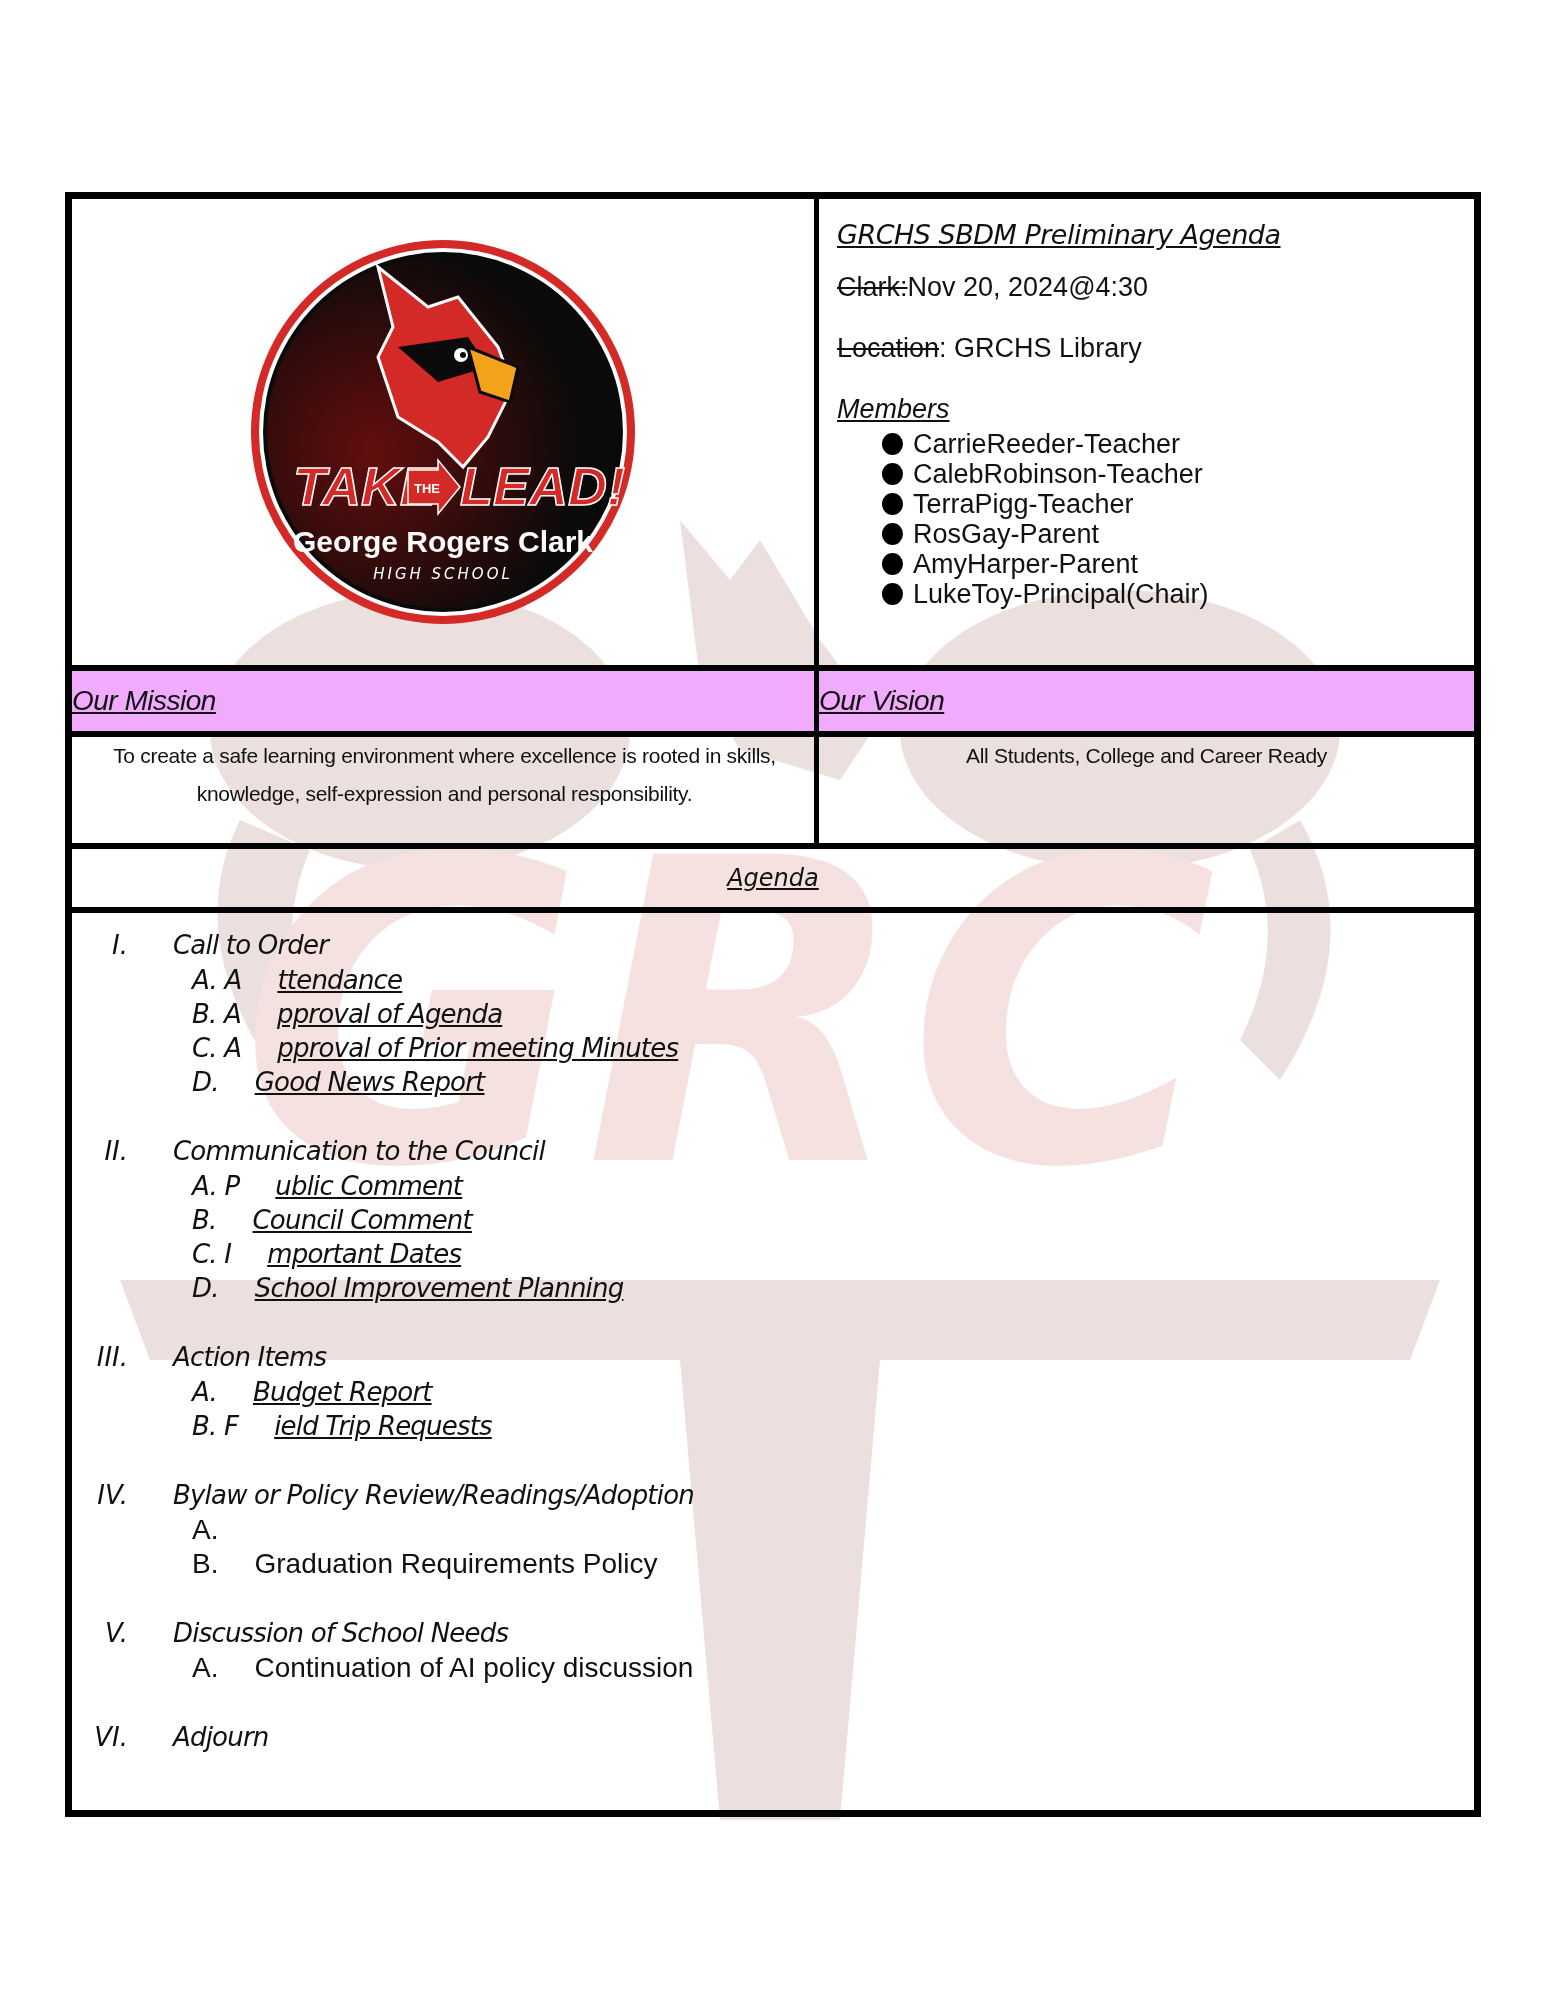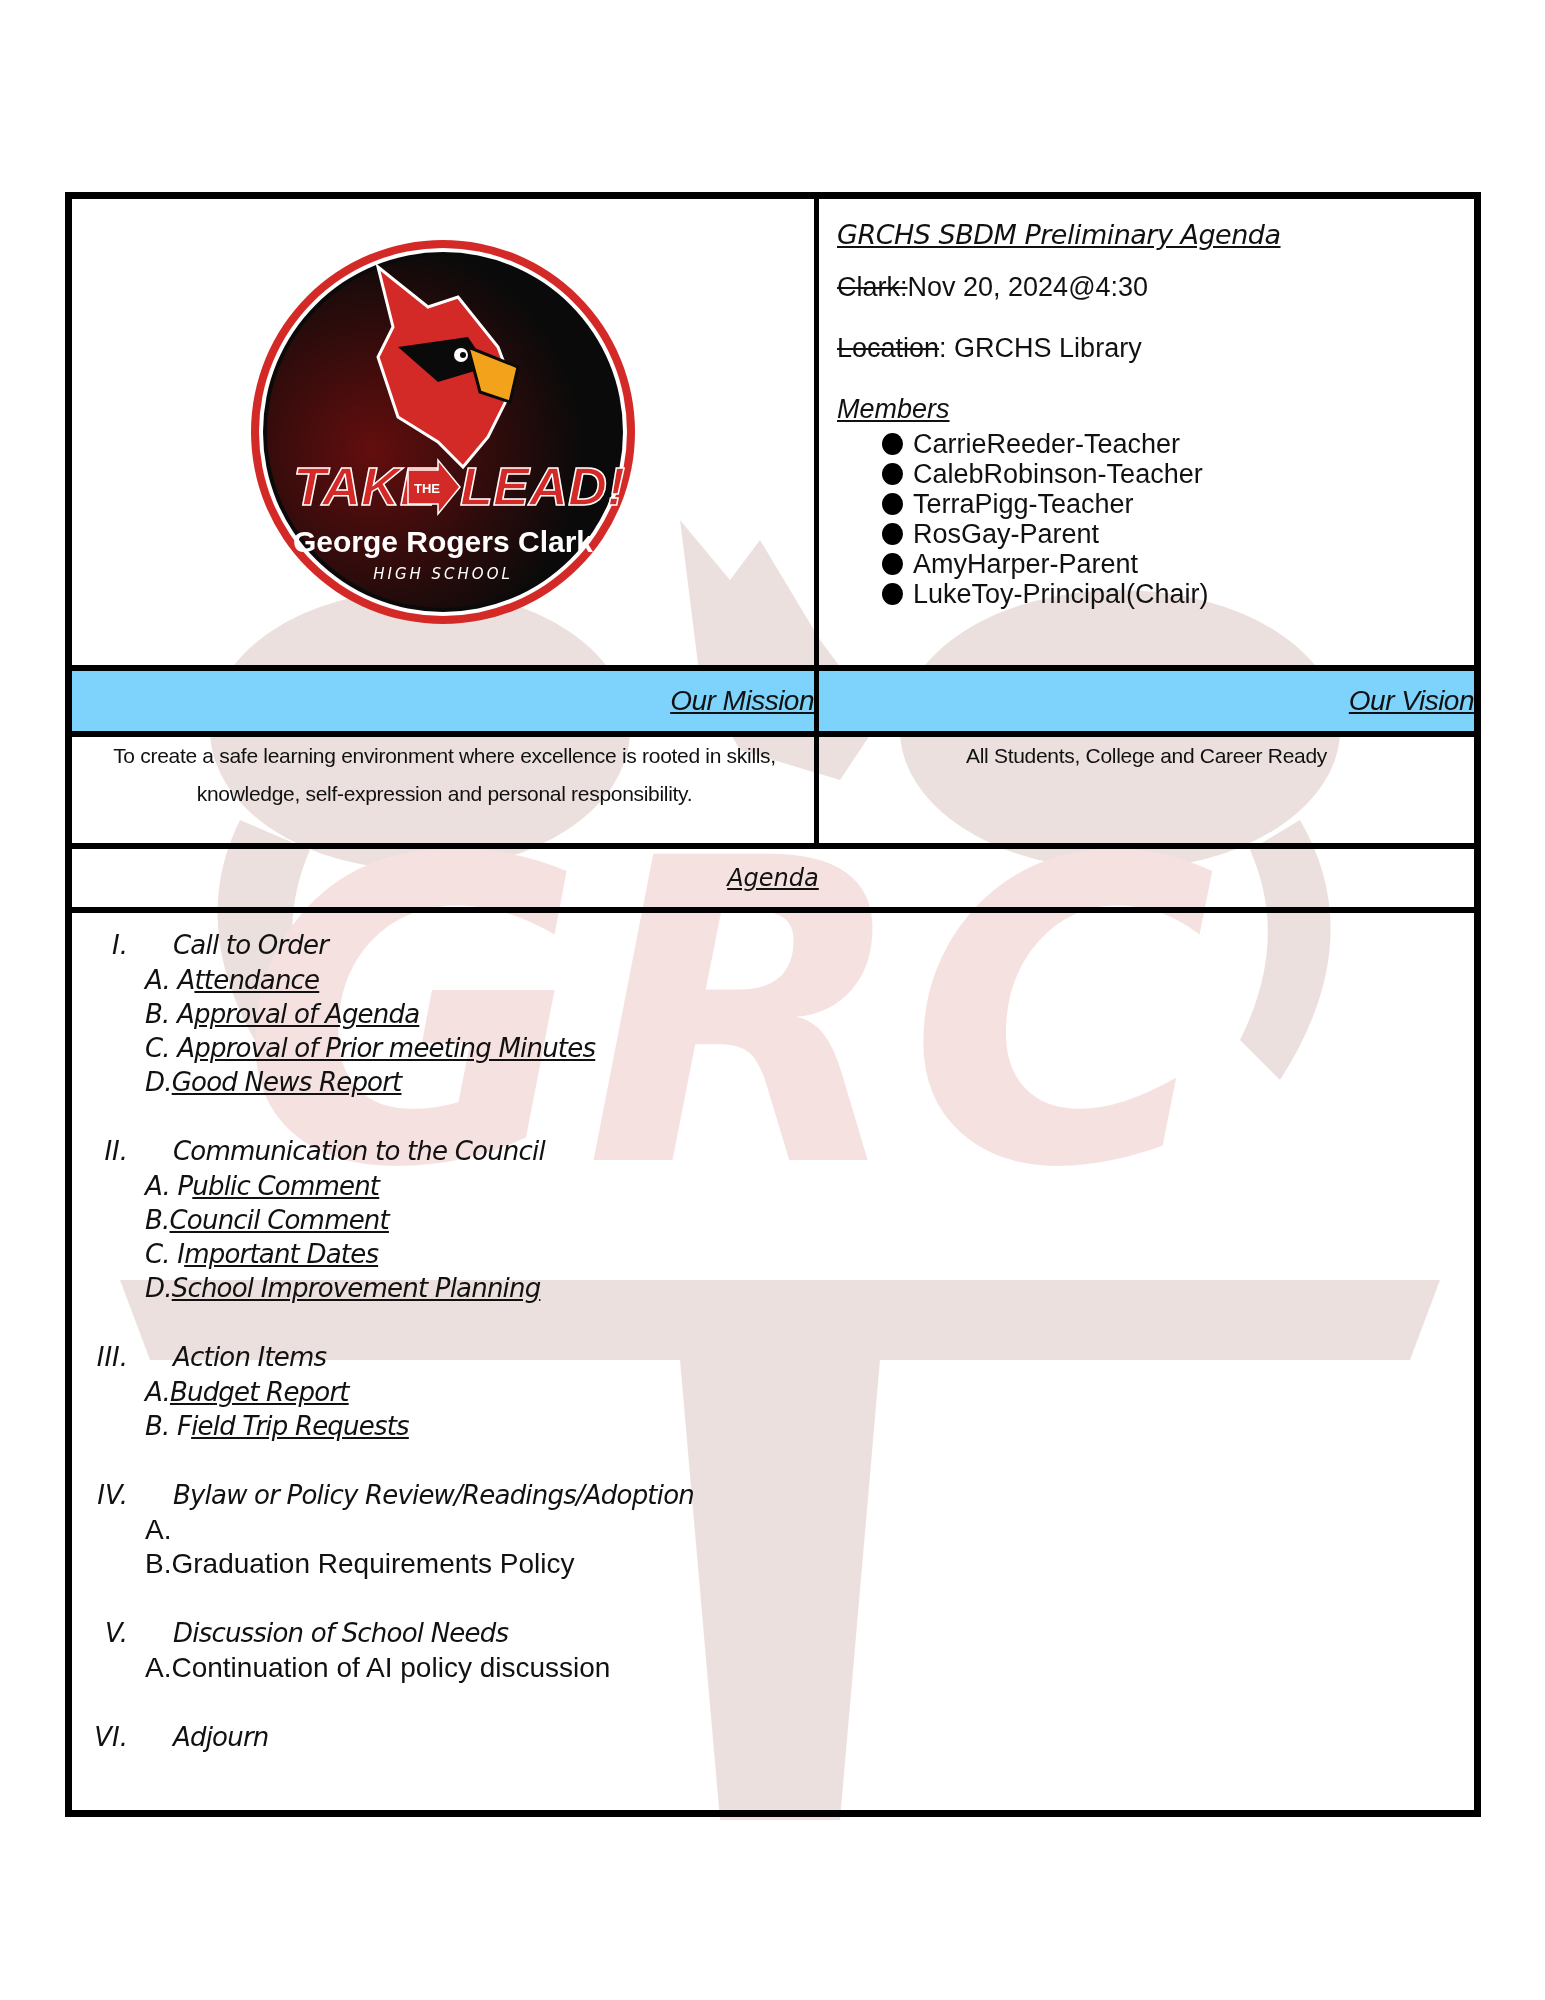--- a/index.html
+++ b/index.html
@@ -20,31 +20,31 @@
 
   .title { font-family:"DejaVu Sans", sans-serif; font-style:italic; font-size:27px; text-decoration:underline; letter-spacing:-0.5px; margin:0 0 22px 0; font-weight:300; }
   .meta { font-family:"Liberation Sans", sans-serif; font-size:27px; margin:0 0 30px 0; }
   .meta .strike { text-decoration:line-through; }
   .members-label { font-family:"Liberation Sans", sans-serif; font-style:italic; font-size:27px; text-decoration:underline; margin:0 0 4px 0; }
   .members { list-style:none; margin:0; padding:0 0 0 45px; }
   .members li { font-family:"Liberation Sans", sans-serif; font-size:27px; line-height:30px; display:flex; align-items:center; }
   .bullet { display:inline-block; width:21px; height:22px; border-radius:50%; background:#000; margin-right:10px; }
 
   
-  .mv-head { position:absolute; top:472px; height:60px; background:#7dd3fc; display:flex; align-items:center; justify-content:flex-end; font-family:"Liberation Sans", sans-serif; font-style:italic; font-size:28px; text-decoration:underline; letter-spacing:-0.5px; }
+  .mv-head { position:absolute; top:472px; height:60px; background:#f0abfc; display:flex; align-items:center; justify-content:flex-start; font-family:"Liberation Sans", sans-serif; font-style:italic; font-size:28px; text-decoration:underline; letter-spacing:-0.5px; }
   .mv-body { position:absolute; top:538px; height:106px; text-align:center; font-family:"Liberation Sans", sans-serif; font-size:21px; line-height:38px; letter-spacing:-0.3px; padding-top:0; box-sizing:border-box; }
 
   .agenda-head { position:absolute; left:0; right:0; top:650px; height:58px; display:flex; align-items:center; justify-content:center; font-family:"DejaVu Sans", sans-serif; font-style:italic; font-size:24px; text-decoration:underline; font-weight:300; }
 
   .agenda-body { position:absolute; left:0; right:0; top:714px; padding:14px 0 0 0; }
   .section { position:relative; margin-bottom:34px; }
   .sec-head { position:relative; height:36px; display:flex; align-items:center; }
   .roman { position:absolute; width:56px; text-align:right; left:0; font-family:"DejaVu Sans", sans-serif; font-style:italic; font-size:26px; font-weight:300; }
   .sec-title { position:absolute; left:101px; font-family:"DejaVu Sans", sans-serif; font-style:italic; font-size:26px; font-weight:300; letter-spacing:-0.8px; }
-  .sub { position:relative; height:34px; padding-left:73px; display:flex; align-items:center; font-family:"DejaVu Sans", sans-serif; font-style:italic; font-size:26px; font-weight:300; letter-spacing:-0.8px; }
+  .sub { position:relative; height:34px; padding-left:120px; display:flex; align-items:center; font-family:"DejaVu Sans", sans-serif; font-style:italic; font-size:26px; font-weight:300; letter-spacing:-0.8px;gap:36px; }
   .sub .txt { text-decoration:underline; }
   .sub.plain { font-family:"Liberation Sans", sans-serif; font-style:normal; font-size:28px; letter-spacing:0; }
   .sub.plain .txt { text-decoration:none; }
 </style>
 </head>
 <body>
 
 <div class="watermark">
   <svg viewBox="0 0 1320 1300" width="1320" height="1300">
     <g fill="#7a2a1a">

